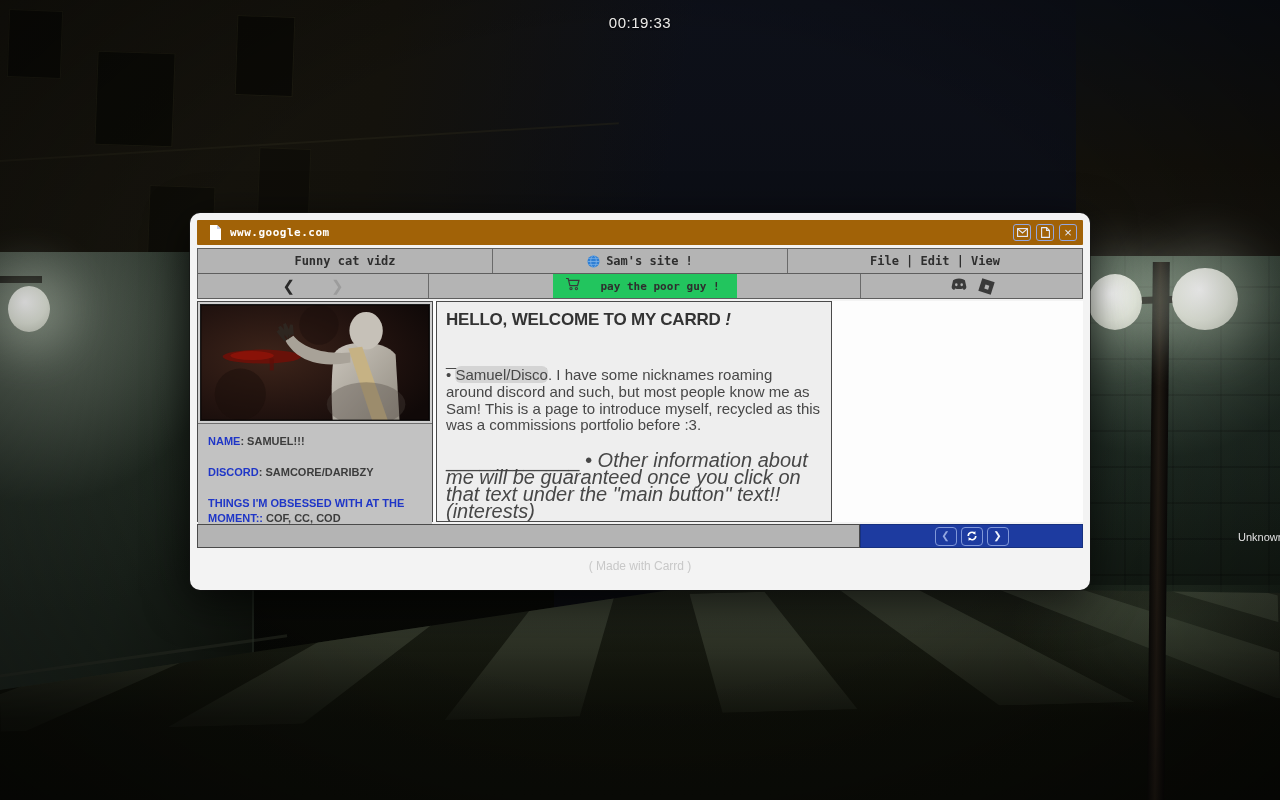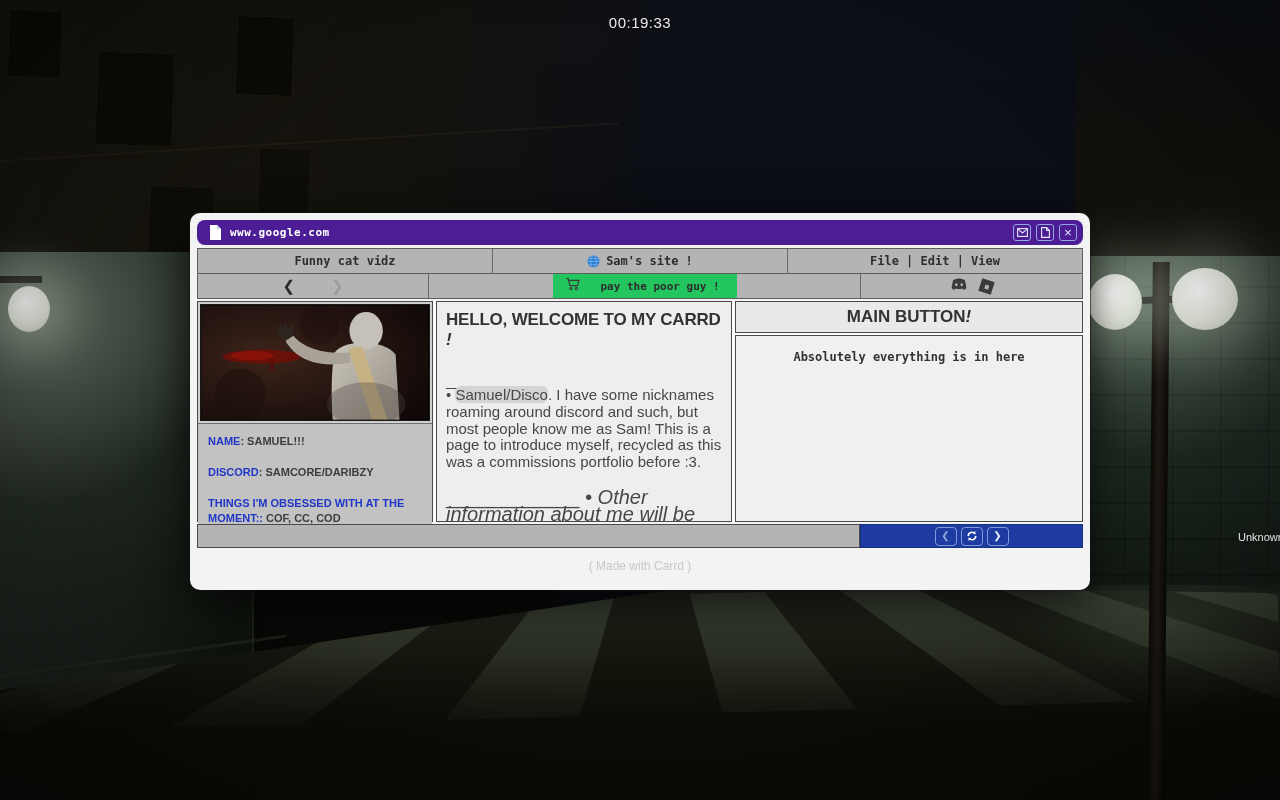--- a/index.html
+++ b/index.html
@@ -64,21 +64,21 @@
   .vignette{position:absolute;inset:0;
     background:radial-gradient(ellipse at 50% 45%,rgba(0,0,0,0) 52%,rgba(0,0,0,.5) 100%);}
   .hud-timer{position:absolute;left:0;top:14px;width:100%;text-align:center;color:#ecebe9;
     font-size:15px;letter-spacing:.5px;text-shadow:0 1px 2px rgba(0,0,0,.8);}
   .hud-corner{position:absolute;left:1238px;top:531px;color:#e2e2e2;font-size:11px;white-space:nowrap;}
 
   
   .window{position:absolute;left:190px;top:213px;width:900px;height:377px;background:#f3f3f3;
     border-radius:10px;box-shadow:0 10px 44px rgba(0,0,0,.7),0 0 0 1px rgba(30,30,30,.55);
     padding:7px;box-sizing:border-box;z-index:5;}
-  .titlebar{height:25px;background:#4c1d95;border-radius:8px;display:flex;align-items:center;
+  .titlebar{height:25px;background:#a16207;border-radius:1px;display:flex;align-items:center;
     padding:0 6px;margin-bottom:3px;}
   .doc-icon{display:flex;margin:0 8px 0 6px;}
   .url{color:#fff;font-family:"DejaVu Sans Mono",monospace;font-weight:bold;font-size:11px;letter-spacing:.5px;}
   .tb-buttons{margin-left:auto;display:flex;gap:5px;}
   .tb-btn{width:18px;height:17px;border:1px solid #93a7e0;border-radius:3px;background:transparent;
     display:flex;align-items:center;justify-content:center;color:#e6ecfb;font-size:13px;line-height:1;
     padding:0;cursor:default;}
   .tabsrow{height:25px;background:#b4b4b4;border:1px solid #5e5e5e;border-bottom:0;display:flex;box-sizing:border-box;}
   .tab{flex:1;display:flex;align-items:center;justify-content:center;gap:6px;
     font-family:"DejaVu Sans Mono",monospace;font-weight:bold;font-size:12px;color:#2e2e2e;
@@ -103,21 +103,21 @@
   
   .col-left{width:236px;box-sizing:border-box;border:1px solid #4a4a4a;background:#cfcfcf;
     display:flex;flex-direction:column;}
   .photo{margin:2px;height:115px;border:1px solid #1a1a1a;overflow:hidden;flex:none;}
   .photo svg{display:block;width:100%;height:100%;}
   .ptext{flex:1;border-top:1px solid #6f6f6f;background:#c2c2c2;padding:10px 10px 0;}
   .prow{margin-bottom:16px;font-size:11px;font-weight:bold;line-height:1.35;}
   .plabel{color:#1f36c7;}
   .pval{color:#3c3c3c;}
   
-  .col-mid{width:296px;box-sizing:border-box;border:1px solid #4a4a4a;background:#eeeeee;
+  .col-mid{width:396px;box-sizing:border-box;border:1px solid #4a4a4a;background:#eeeeee;
     padding:6px 9px;overflow:hidden;color:#474747;}
   .about-h{font-size:17px;font-weight:bold;color:#333;letter-spacing:-.2px;margin:2px 0 0;}
   .bang{font-style:italic;}
   .rule{white-space:nowrap;overflow:hidden;color:#3f3f3f;font-size:15px;line-height:14px;margin-top:2px;}
   .rule-short{white-space:nowrap;color:#3f3f3f;font-size:15px;line-height:13px;margin-top:8px;}
   .para{font-size:15px;line-height:16.8px;color:#474747;margin-top:0;}
   .hl{background:#d4d4d4;border-radius:6px;}
   .para2{font-size:20px;line-height:16.8px;color:#474747;margin-top:2px;}
   .ital{font-style:italic;}
   
@@ -311,27 +311,20 @@
       <div class="rule-short">____________</div>
       <div class="para">
         <span>• </span><span class="hl">Samuel/Disco</span><span>. I have some nicknames roaming around discord and such, but most people know me as Sam! This is a page to introduce myself, recycled as this was a commissions portfolio before :3.</span>
       </div>
       <div class="rule">________________________________________</div>
       <div class="para2">
         <span>____________ </span><span class="ital">• Other information about me will be guaranteed once you click on that text under the "main button" text!! (interests)</span>
       </div>
     </div>
 
-    <div class="col-right">
-      <div class="mb-head">
-        <span>MAIN BUTTON</span>
-          <span class="bang"> !</span>
-      </div>
-      <div class="mb-body">Absolutely everything is in here</div>
-    </div>
   </div>
 
   <div class="bottombar">
     <div class="bb-gray"></div>
     <div class="bb-blue">
       <button class="pg-btn pg-back">❮</button>
       <button class="pg-btn">
         <svg width="12" height="12" viewBox="0 0 16 16">
             <path d="M13 8a5 5 0 0 1-8.6 3.4" fill="none" stroke="#fff" stroke-width="2.2"></path>
             <path d="M3 8a5 5 0 0 1 8.6-3.4" fill="none" stroke="#fff" stroke-width="2.2"></path>

